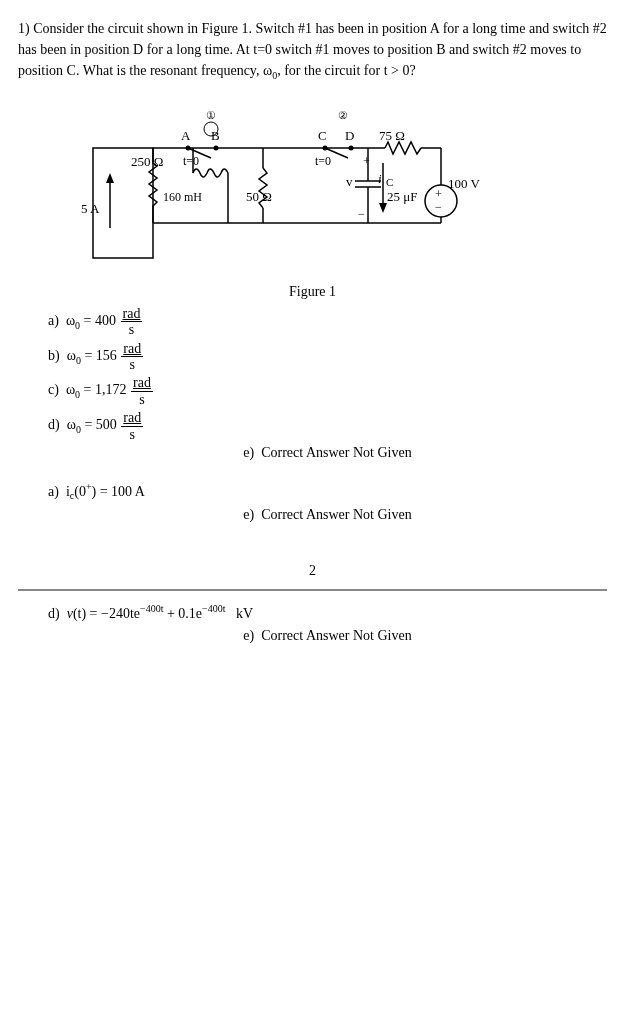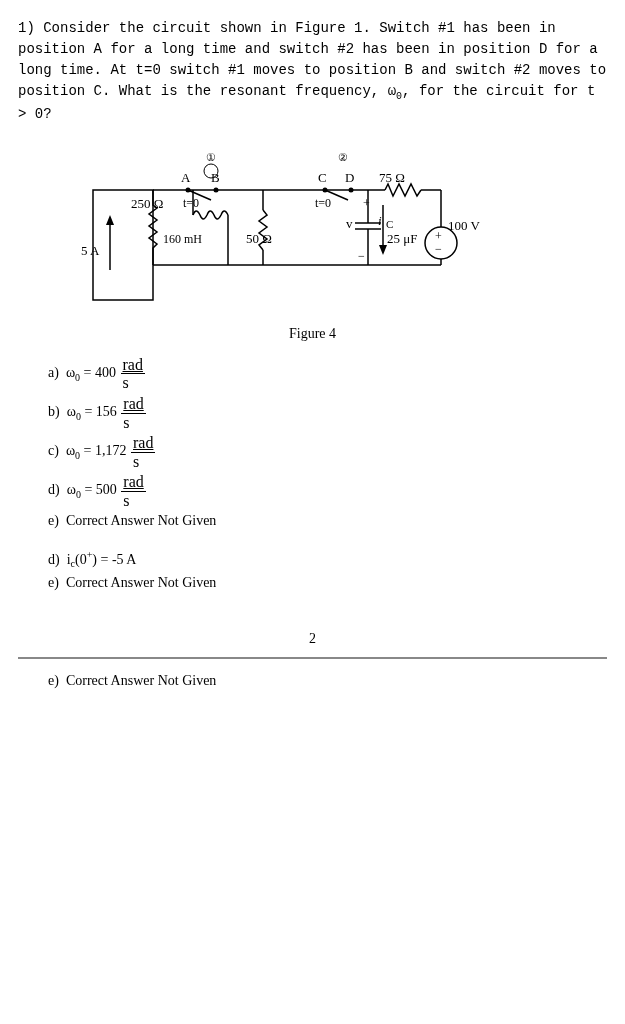--- a/index.html
+++ b/index.html
@@ -11,52 +11,52 @@
       width: 625px;
       min-height: 1024px;
       padding: 18px 18px 18px 18px;
     }
     .question-block {
       margin-bottom: 18px;
     }
     .question-text {
       margin-bottom: 8px;
       line-height: 1.5;
-      font-family: Liberation Mono, monospace;
     }
     .figure-container {
       display: flex;
       flex-direction: column;
       align-items: center;
       margin: 10px 0 6px 0;
     }
     .figure-label {
       font-size: 14px;
       margin-top: 6px;
     }
     .circuit-svg {
       display: block;
     }
     .choices {
       margin-left: 30px;
-      margin-top: 14px;
+      margin-top: 6px;
     }
     .choice {
       margin-bottom: 3px;
       line-height: 1.6;
     }
     .choice-e {
       margin-bottom: 3px;
+      text-align: center;
     }
     .fraction {
       display: inline-flex;
       flex-direction: column;
-      align-items: flex-start;
+      align-items: center;
       vertical-align: middle;
-      font-size: 16px;
+      font-size: 14px;
       line-height: 1.1;
       margin: 0 1px;
     }
     .fraction .numer {
       border-bottom: 1px solid #000;
       padding: 0 2px;
       text-decoration: underline;
     }
     .fraction .denom {
       padding: 0 2px;
@@ -163,21 +163,21 @@
 
       <line x1="305" y1="55" x2="305" y2="88" stroke="#000" stroke-width="1.5"></line>
       <line x1="292" y1="88" x2="318" y2="88" stroke="#000" stroke-width="1.5"></line>
       <line x1="292" y1="94" x2="318" y2="94" stroke="#000" stroke-width="1.5"></line>
       <line x1="305" y1="94" x2="305" y2="130" stroke="#000" stroke-width="1.5"></line>
       <text x="324" y="108" font-size="13" font-family="Times New Roman">25 μF</text>
 
       <text x="283" y="93" font-size="13" font-family="Times New Roman">v</text>
 
     </svg>
-    <div class="figure-label">Figure 4</div>
+    <div class="figure-label">Figure 1</div>
   </div>
 
   <div class="choices">
     <div class="choice">
       a) &nbsp;ω<sub>0</sub> = 400 <span class="fraction">
           <span class="numer">rad</span>
           <span class="denom">s</span>
         </span>
     </div>
     <div class="choice">
@@ -200,31 +200,34 @@
     </div>
     <div class="choice-e">
       e) &nbsp;Correct Answer Not Given
     </div>
   </div>
 </div>
 
 <div class="question-block" style="margin-top:16px;">
   <div class="choices">
     <div class="choice">
-      d) &nbsp;i<sub>c</sub>(0<sup>+</sup>) = -5 A
+      a) &nbsp;i<sub>c</sub>(0<sup>+</sup>) = 100 A
     </div>
     <div class="choice-e">
       e) &nbsp;Correct Answer Not Given
     </div>
   </div>
 </div>
 
 <div class="page-num" style="margin-top: 40px;">2</div>
 
 <hr class="divider">
 
 <div class="q3-block">
   <div class="choices">
+    <div class="choice">
+      d) &nbsp;<i>v</i>(t) = −240te<sup>−400t</sup> + 0.1e<sup>−400t</sup> &nbsp; kV
+    </div>
     <div class="choice-e">
       e) &nbsp;Correct Answer Not Given
     </div>
   </div>
 </div>
 
 </body></html>

